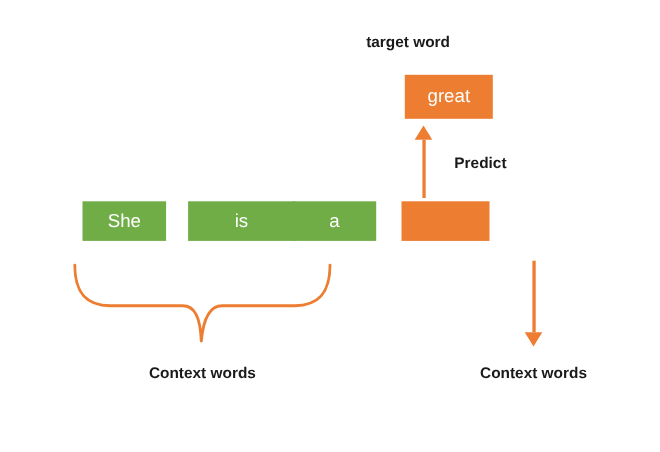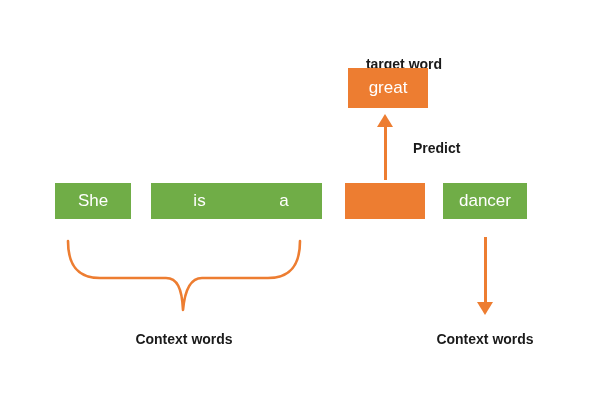--- a/index.html
+++ b/index.html
@@ -17,20 +17,21 @@
   }
   .box {
     position: absolute;
     height: 36px;
     display: flex;
     align-items: center;
     justify-content: center;
     color: #ffffff;
     font-size: 17px;
     font-weight: 400;
+    margin-left: 20px;
   }
   .green  { background: #70AD47; }
   .orange { background: #ED7D31; }
 
   .target-box {
     left: 348px; top: 68px;
     width: 80px; height: 40px;
   }
   .box-she    { left: 55px;  top: 183px; width: 76px; }
   .box-is     { left: 151px; top: 183px; width: 97px; }
@@ -38,21 +39,21 @@
   .box-blank  { left: 345px; top: 183px; width: 80px; }
   .box-dancer { left: 443px; top: 183px; width: 84px; }
 
   .label {
     position: absolute;
     color: #1a1a1a;
     font-size: 14px;
     font-weight: 700;
     white-space: nowrap;
   }
-  .target-label   { left: 404px; top: 30px;  transform: translateX(-50%); margin-top: 26px; }
+  .target-label   { left: 371px; top: 30px;  transform: translateX(-50%); }
   .predict-label  { left: 413px; top: 140px; }
   .context-left-label  { left: 184px; top: 331px; transform: translateX(-50%); }
   .context-right-label { left: 485px; top: 331px; transform: translateX(-50%); }
 
   .arrow {
     position: absolute;
     width: 16px;
     display: flex;
     flex-direction: column;
     align-items: center;
@@ -98,21 +99,20 @@
   <div class="label predict-label">Predict</div>
 
   <div class="box green box-she">She</div>
 
   <div class="box green box-is">is</div>
 
   <div class="box green box-a">a</div>
 
   <div class="box orange box-blank"></div>
 
-  <div class="box green box-dancer">dancer</div>
 
   <svg class="brace" width="240" height="80" viewBox="0 0 240 80">
     <path d="M 4,3
              C 4,30 16,40 36,40
              L 102,40
              C 113,40 118,50 119,72
              C 121,50 127,40 138,40
              L 204,40
              C 224,40 236,30 236,3" fill="none" stroke="#ED7D31" stroke-width="2.6" stroke-linecap="round" stroke-linejoin="round"></path>
   </svg>

